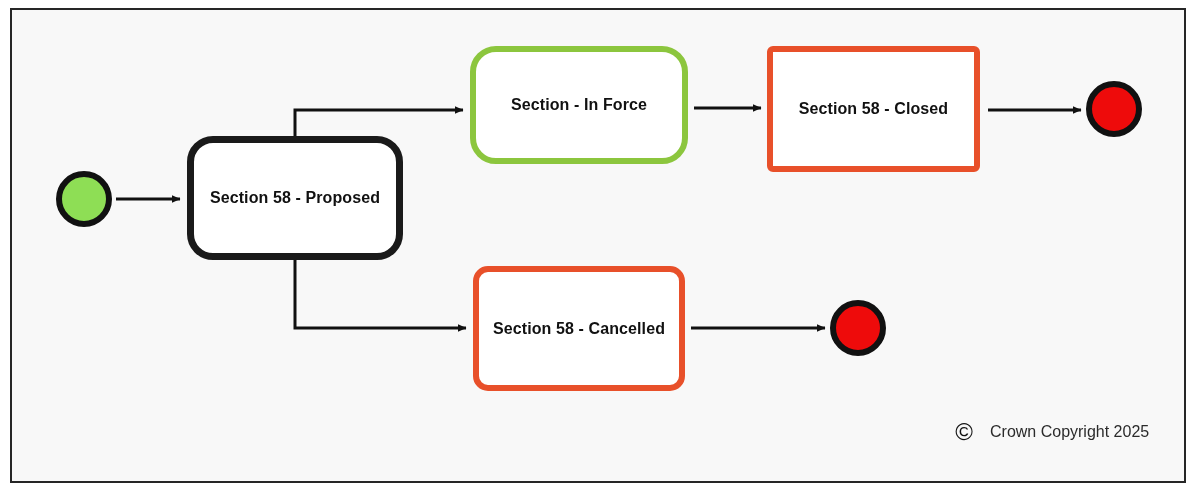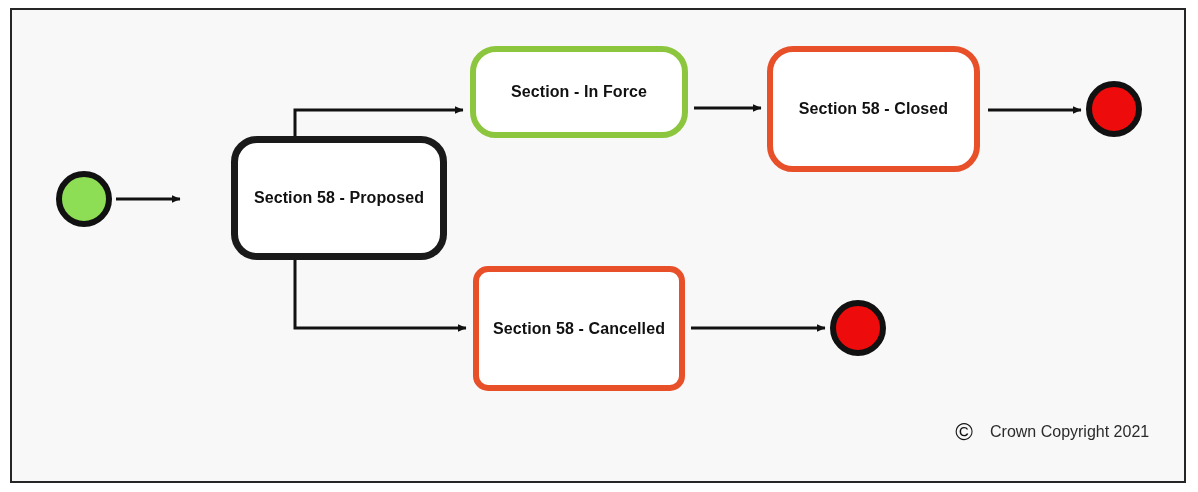--- a/index.html
+++ b/index.html
@@ -49,37 +49,36 @@
     line-height: 1.35;
     padding: 4px 10px;
   }
   .node-proposed {
     left: 187px;
     top: 136px;
     width: 216px;
     height: 124px;
     border: 7px solid #1a1a1a;
     border-radius: 26px;
-    margin-left: 44px;
   }
   .node-inforce {
     left: 470px;
     top: 46px;
     width: 218px;
-    height: 92px;
+    height: 118px;
     border: 6px solid #8cc63e;
     border-radius: 26px;
   }
   .node-closed {
     left: 767px;
     top: 46px;
     width: 213px;
     height: 126px;
     border: 6px solid #e8502a;
-    border-radius: 26px;
+    border-radius: 6px;
   }
   .node-cancelled {
     left: 473px;
     top: 266px;
     width: 212px;
     height: 125px;
     border: 6px solid #e8502a;
     border-radius: 15px;
   }
   .terminal {
@@ -177,16 +176,16 @@
   <div class="node node-cancelled">
     <span>Section 58 - Cancelled</span>
   </div>
 
   <div class="terminal terminal-end-top"></div>
 
   <div class="terminal terminal-end-bottom"></div>
 
   <div class="copyright">
     <span class="c-mark">©</span>
-    <span>Crown Copyright 2021</span>
+    <span>Crown Copyright 2025</span>
   </div>
 
 </div>
 
 </body></html>

